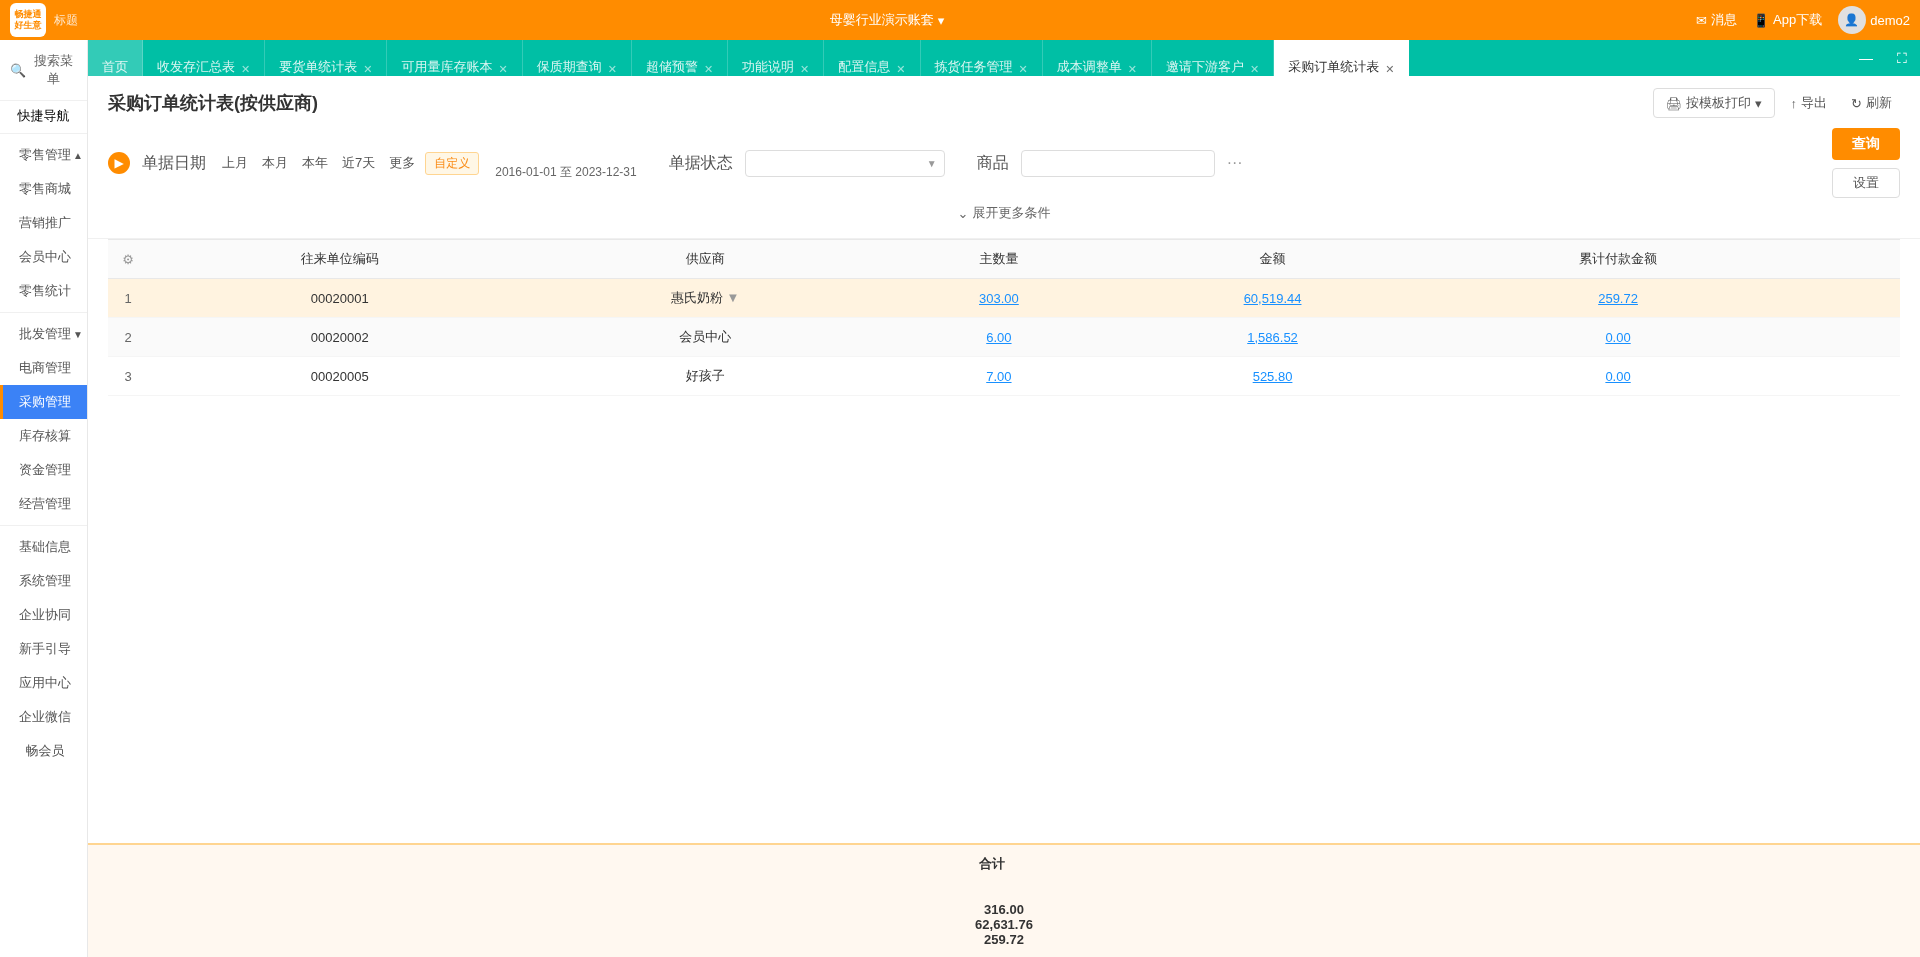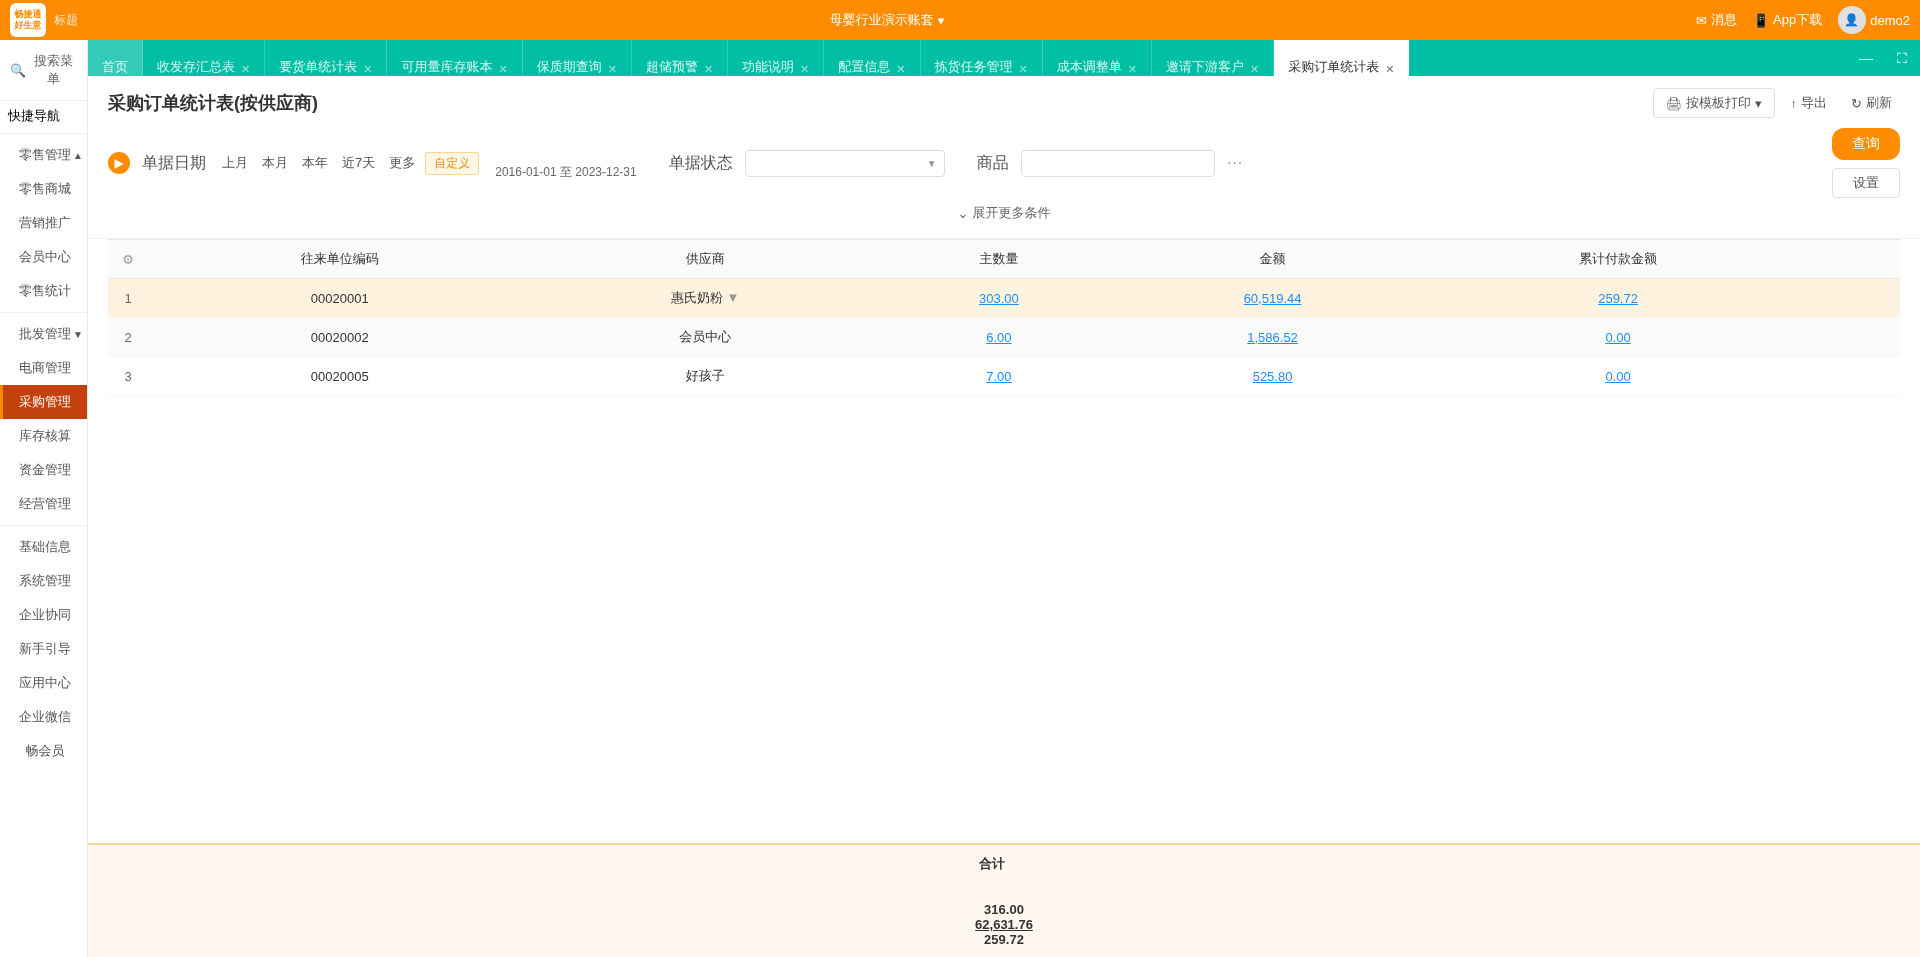--- a/index.html
+++ b/index.html
@@ -16,23 +16,23 @@
     .user-avatar { width: 28px; height: 28px; background: #e0e0e0; border-radius: 50%; display: flex; align-items: center; justify-content: center; font-size: 12px; color: #666; }
     .workspace-select { display: flex; align-items: center; gap: 4px; color: #fff; font-size: 13px; cursor: pointer; }
 
     
     .main-layout { display: flex; flex: 1; overflow: hidden; }
 
     
     .sidebar { width: 88px; background: #fff; border-right: 1px solid #e8e8e8; display: flex; flex-direction: column; overflow-y: auto; flex-shrink: 0; }
     .sidebar-search { padding: 8px 6px; border-bottom: 1px solid #f0f0f0; }
     .sidebar-search-btn { width: 100%; background: none; border: none; color: #666; font-size: 13px; cursor: pointer; display: flex; align-items: center; justify-content: center; gap: 4px; padding: 4px; }
-    .sidebar-nav-label { padding: 6px 8px 4px; text-align: left; }
+    .sidebar-nav-label { padding: 6px 8px 4px; text-align: center; }
     .sidebar-item { padding: 8px 4px; text-align: center; cursor: pointer; color: #555; font-size: 13px; border-left: 3px solid transparent; position: relative; }
-    .sidebar-item.active { background: #c2410c; color: #fff; border-left-color: #ff8c00; }
+    .sidebar-item.active { background: #3b82f6; color: #fff; border-left-color: #ff8c00; }
     .sidebar-item .arrow { position: absolute; right: 4px; top: 50%; transform: translateY(-50%); font-size: 10px; }
     .sidebar-divider { height: 1px; background: #f0f0f0; margin: 4px 0; }
 
     
     .content-area { flex: 1; display: flex; flex-direction: column; overflow: hidden; }
 
     
     .tab-bar { height: 36px; background: #00bfa5; display: flex; align-items: center; overflow-x: auto; flex-shrink: 0; }
     .tab-item { height: 36px; padding: 0 14px; display: flex; align-items: flex-end; gap: 6px; color: rgba(255,255,255,0.85); font-size: 13px; cursor: pointer; white-space: nowrap; border-right: 1px solid rgba(255,255,255,0.2); }
     .tab-item.active { background: #fff; color: #333; }
@@ -61,21 +61,21 @@
     .date-preset-btn { background: none; border: none; color: #555; cursor: pointer; font-size: 13px; padding: 2px 4px; }
     .date-preset-btn.more { color: #555; }
     .date-custom { background: #fff7e6; border: 1px solid #ffd591; border-radius: 3px; padding: 2px 8px; font-size: 12px; color: #fa8c16; }
     .date-range { font-size: 12px; color: #666; margin-top: 18px; }
     .filter-select { border: 1px solid #ddd; border-radius: 4px; padding: 5px 24px 5px 8px; font-size: 13px; color: #555; background: #fff; appearance: none; cursor: pointer; min-width: 200px; position: relative; }
     .select-wrapper { position: relative; display: inline-block; }
     .select-wrapper::after { content: '▼'; position: absolute; right: 8px; top: 50%; transform: translateY(-50%); font-size: 10px; color: #999; pointer-events: none; }
     .filter-text-input { border: 1px solid #ddd; border-radius: 4px; padding: 5px 8px; font-size: 13px; color: #555; min-width: 160px; }
     .filter-expand-row { text-align: center; padding: 6px; }
     .expand-btn { background: none; border: none; color: #666; cursor: pointer; font-size: 13px; display: inline-flex; align-items: center; gap: 4px; }
-    .btn-query { background: #ff8c00; color: #fff; border: none; padding: 7px 20px; border-radius: 12px; cursor: pointer; font-size: 14px; font-weight: 400; }
+    .btn-query { background: #ff8c00; color: #fff; border: none; padding: 7px 20px; border-radius: 4px; cursor: pointer; font-size: 14px; font-weight: 700; }
     .btn-settings { background: none; border: 1px solid #ddd; color: #555; padding: 5px 12px; border-radius: 4px; cursor: pointer; font-size: 13px; margin-top: 4px; display: block; width: 68px; }
     .query-btns { display: flex; flex-direction: column; align-items: flex-end; gap: 4px; margin-left: auto; }
 
     
     .table-container { flex: 1; padding: 0 20px; overflow: auto; }
     .data-table { width: 100%; border-collapse: collapse; }
     .data-table thead th { background: #fafafa; border-bottom: 1px solid #e8e8e8; border-top: 1px solid #e8e8e8; padding: 10px 12px; text-align: center; color: #333; font-weight: 500; font-size: 13px; white-space: nowrap; }
     .data-table thead th:first-child { width: 40px; }
     .data-table tbody td { padding: 10px 12px; border-bottom: 1px solid #f5f5f5; text-align: center; font-size: 13px; color: #333; }
     .data-table tbody tr:nth-child(odd) { background: #fff; }
@@ -86,21 +86,21 @@
     .row-num { color: #666; }
     .settings-icon { color: #999; cursor: pointer; }
     .expand-icon { color: #999; cursor: pointer; }
 
     
     .table-footer { background: #fff8f0; border-top: 2px solid #ffd591; padding: 10px 20px; flex-shrink: 0; }
     .footer-row { display: flex; align-items: center; flex-direction: column; }
     .footer-label { font-weight: bold; color: #333; padding-left: 160px; width: 370px; }
     .footer-val { text-align: center; font-weight: bold; color: #333; }
     .footer-val.w1 { width: 120px; margin-top: 29px; }
-    .footer-val.w2 { width: 180px; text-decoration: underline; }
+    .footer-val.w2 { width: 180px; }
     .footer-val.w3 { width: 200px; }
   </style>
 </head>
 <body>
 
 <div class="top-bar">
   <div class="top-bar-left">
     <div class="logo">
       <div class="logo-text">畅捷通<br>好生意</div>
     </div>

